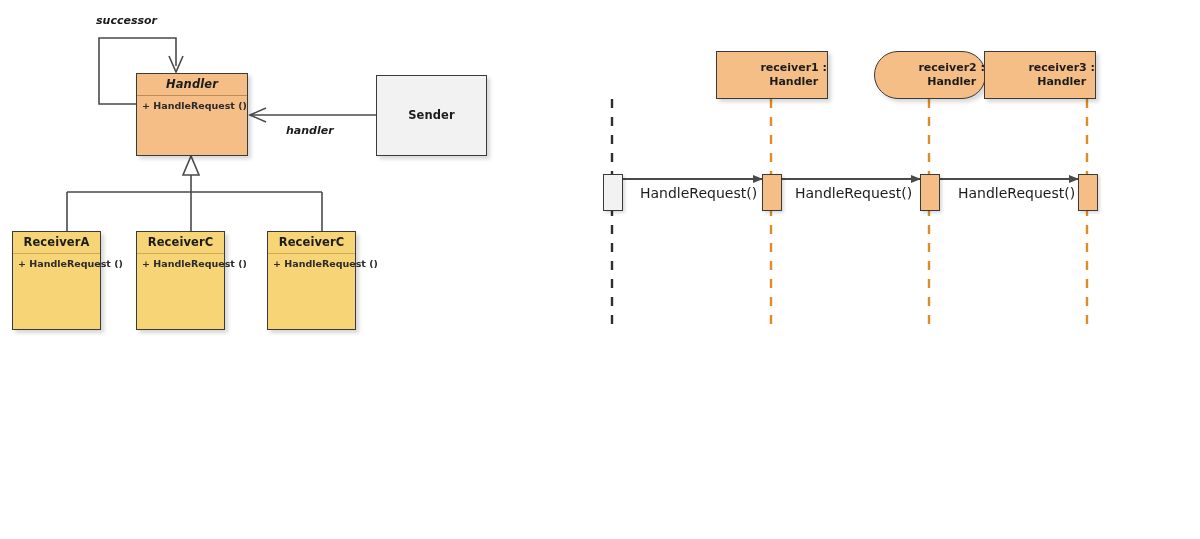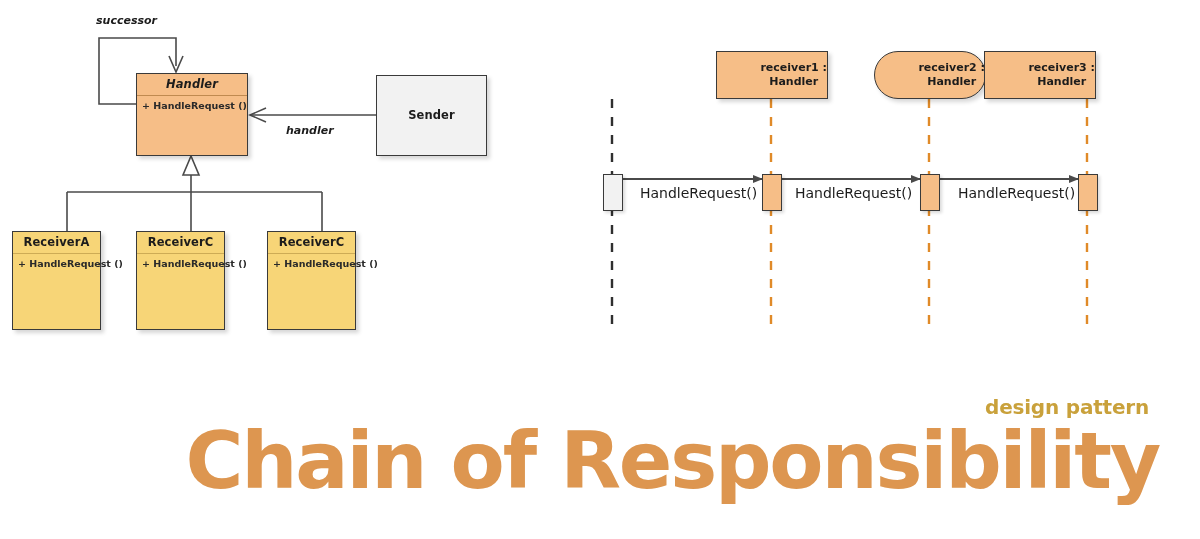--- a/index.html
+++ b/index.html
@@ -284,18 +284,14 @@
 
   <div class="activation" id="act-sender"></div>
   <div class="activation receiver" id="act-receiver1"></div>
   <div class="activation receiver" id="act-receiver2"></div>
   <div class="activation receiver" id="act-receiver3"></div>
 
   <div class="msg-label" id="msg-label-0">HandleRequest()</div>
   <div class="msg-label" id="msg-label-1">HandleRequest()</div>
   <div class="msg-label" id="msg-label-2">HandleRequest()</div>
 
-  <div id="title-block">
-    <div id="subtitle">design pattern</div>
-    <div id="main-title">Chain of Responsibility</div>
-  </div>
 
 </div>
 
 </body></html>

